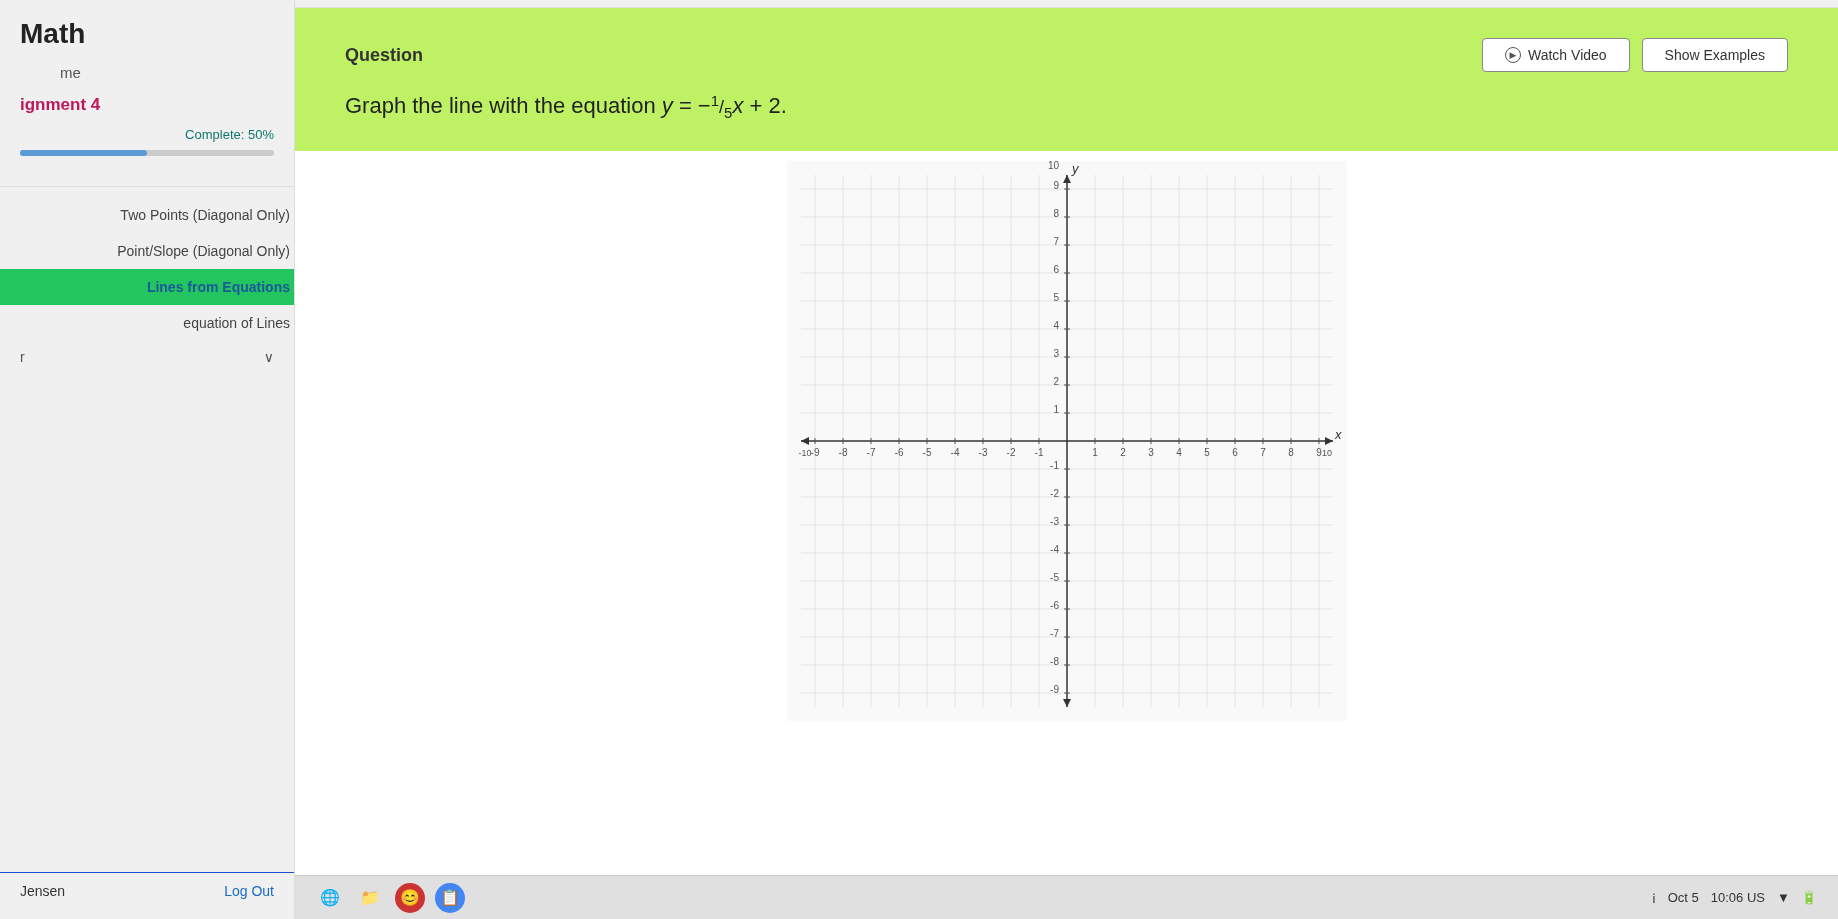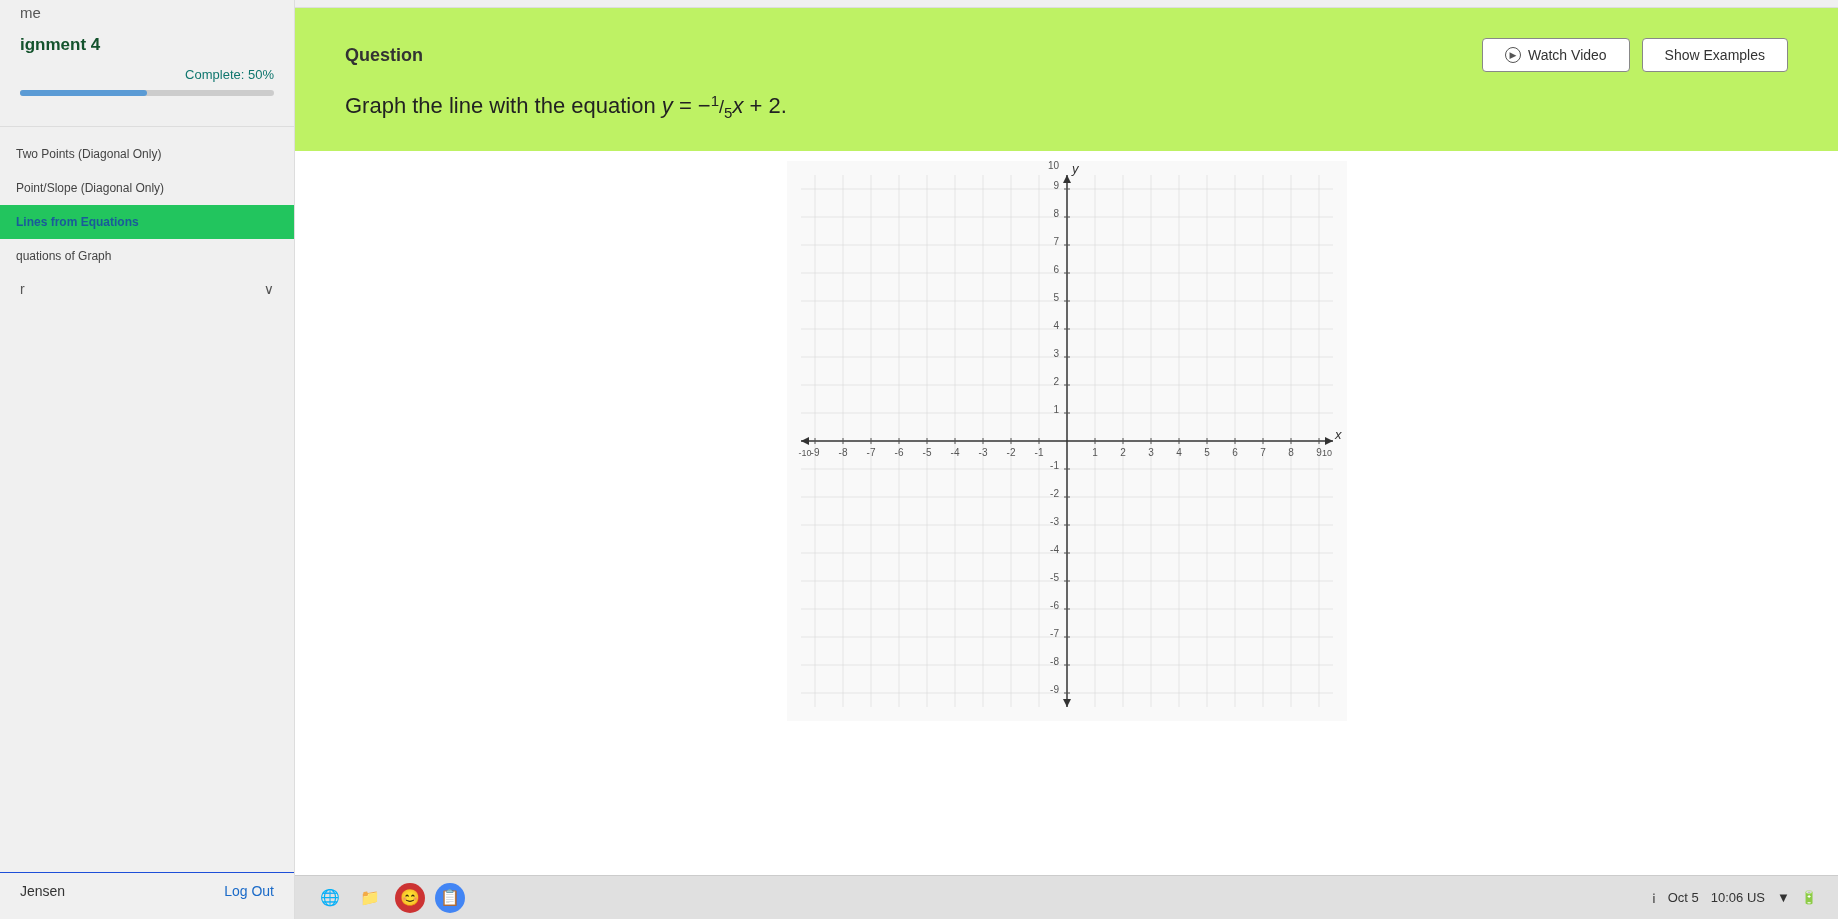--- a/index.html
+++ b/index.html
@@ -25,25 +25,26 @@
     .sidebar-title {
       font-size: 28px;
       font-weight: 700;
       padding: 18px 20px 10px 20px;
       color: #222;
     }
     .sidebar-subtitle {
       font-size: 15px;
       color: #555;
       padding: 4px 20px;
+      margin-left: 40px;
     }
     .sidebar-assignment {
       font-size: 17px;
       font-weight: 600;
-      color: #14532d;
+      color: #be185d;
       padding: 10px 20px 6px 20px;
     }
     .sidebar-complete {
       font-size: 13px;
       color: #0f766e;
       padding: 6px 20px 4px 20px;
       text-align: right;
     }
     .progress-bar-container {
       margin: 4px 20px 20px 20px;
@@ -56,24 +57,25 @@
       background: #5b9bd5;
       border-radius: 3px;
       width: 50%;
     }
     .sidebar-divider {
       height: 1px;
       background: #ddd;
       margin: 10px 0;
     }
     .sidebar-nav-item {
-      padding: 10px 16px;
-      font-size: 12px;
+      padding: 10px 4px;
+      font-size: 14px;
       color: #444;
       cursor: pointer;
+      text-align: right;
     }
     .sidebar-nav-item.active {
       background: #22c55e;
       color: #1a5a9a;
       font-weight: 600;
     }
     .sidebar-bottom {
       margin-top: auto;
       padding: 10px 20px 20px 20px;
       display: flex;
@@ -226,39 +228,40 @@
     
     svg.graph {
       width: 560px;
       height: 560px;
     }
   </style>
 </head>
 <body>
 
 <div class="sidebar">
+  <div class="sidebar-title">Math</div>
   <div class="sidebar-subtitle">me</div>
   <div class="sidebar-assignment">ignment 4</div>
   <div class="sidebar-complete">Complete: 50%</div>
   <div class="progress-bar-container">
     <div class="progress-bar-fill"></div>
   </div>
   <div class="sidebar-divider"></div>
 
   <div class="sidebar-nav-item">
     <span>Two Points (Diagonal Only)</span>
   </div>
   <div class="sidebar-nav-item">
     <span>Point/Slope (Diagonal Only)</span>
   </div>
   <div class="sidebar-nav-item active">
     <span>Lines from Equations</span>
   </div>
   <div class="sidebar-nav-item">
-    <span>quations of Graph</span>
+    <span>equation of Lines</span>
   </div>
 
   <div style="padding: 8px 20px; font-size:14px; color:#555; display:flex; justify-content:space-between;">
     <span>r</span>
     <span>∨</span>
   </div>
 
   <div class="sidebar-bottom">
     <span class="sidebar-user">Jensen</span>
     <a class="sidebar-logout">Log Out</a>

